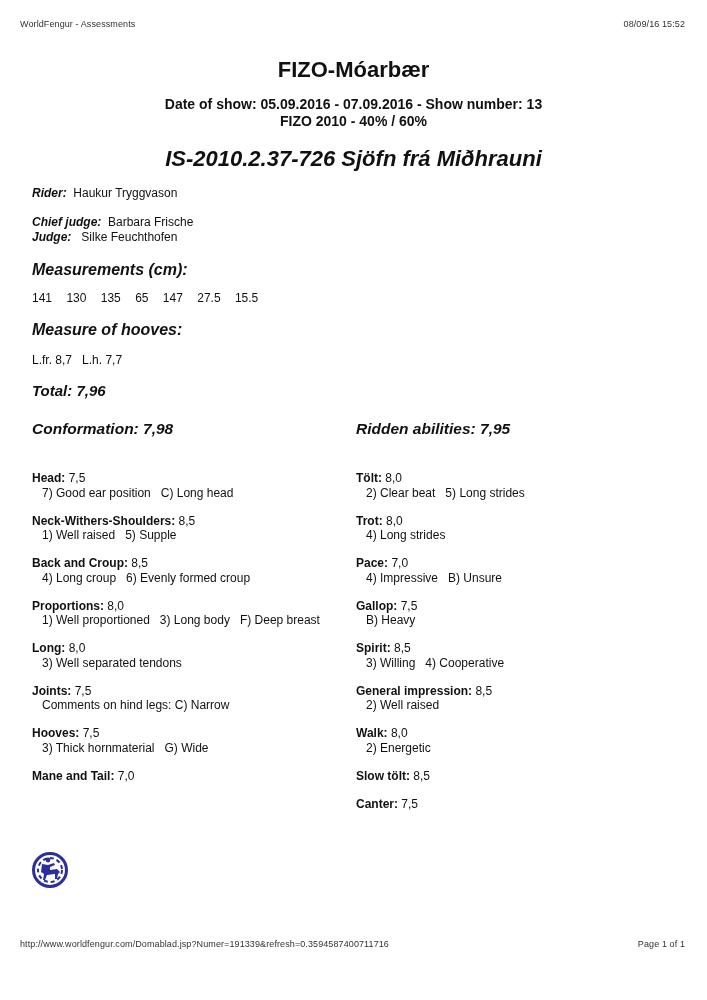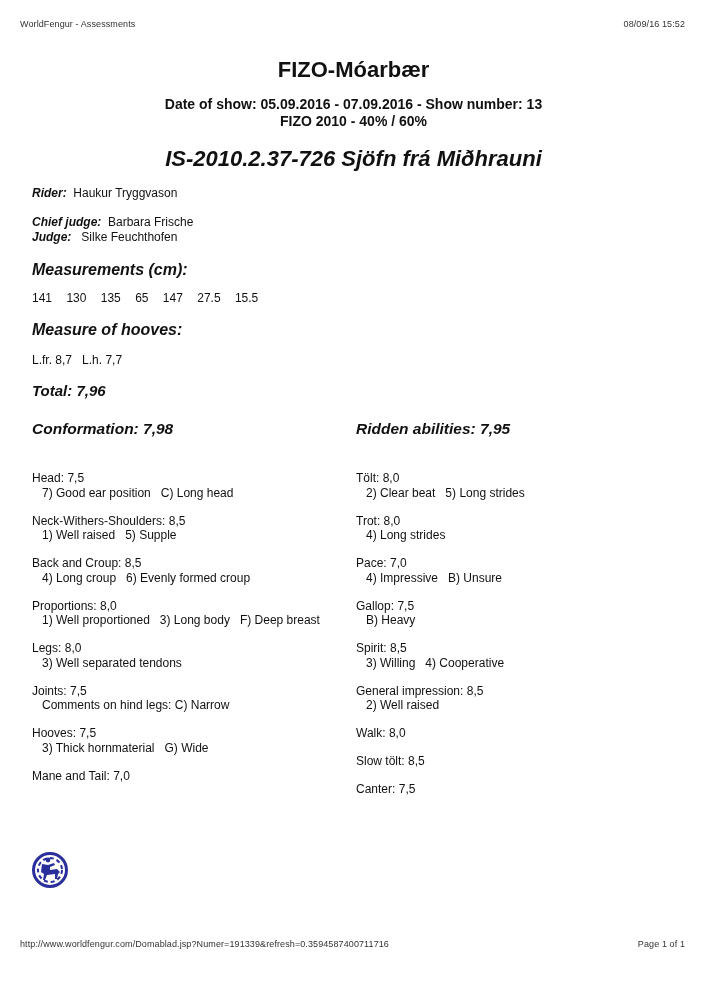--- a/index.html
+++ b/index.html
@@ -31,21 +31,21 @@
     .info { position: absolute; left: 32px; font-size: 12px; line-height: 15px; }
     .info .lbl { font-weight: bold; font-style: italic; }
     .sec-lbl { font-weight: bold; font-style: italic; font-size: 16px; }
     .total { position: absolute; left: 32px; top: 382px; font-size: 15px; font-weight: bold; font-style: italic; }
     .section-title { position: absolute; top: 420px; font-size: 15.5px; font-weight: bold; font-style: italic; }
 
     .col { position: absolute; top: 471px; font-size: 12px; line-height: 14.5px; }
     .col.left { left: 32px; width: 310px; }
     .col.right { left: 356px; width: 320px; }
     .trait { margin-bottom: 13.5px; }
-    .trait .name { font-weight: normal; margin-top: 19px; }
+    .trait .name { font-weight: bold; margin-top: 19px; }
     .trait .comment { padding-left: 10px; white-space: pre; }
 
     .logo { position: absolute; left: 32px; top: 852px; width: 36px; height: 36px; }
     .meas span { margin-right: 11px; }
   </style>
 </head>
 <body>
 
 <div class="hdr">
   <span class="l">WorldFengur - Assessments</span>
@@ -108,21 +108,21 @@
   </div>
   <div class="trait">
     <div><span class="name">Back and Croup:</span> <span>8,5</span></div>
     <div class="comment">4) Long croup   6) Evenly formed croup</div>
   </div>
   <div class="trait">
     <div><span class="name">Proportions:</span> <span>8,0</span></div>
     <div class="comment">1) Well proportioned   3) Long body   F) Deep breast</div>
   </div>
   <div class="trait">
-    <div><span class="name">Legs:</span> <span>8,0</span></div>
+    <div><span class="name">Long:</span> <span>8,0</span></div>
     <div class="comment">3) Well separated tendons</div>
   </div>
   <div class="trait">
     <div><span class="name">Joints:</span> <span>7,5</span></div>
     <div class="comment">Comments on hind legs: C) Narrow</div>
   </div>
   <div class="trait">
     <div><span class="name">Hooves:</span> <span>7,5</span></div>
     <div class="comment">3) Thick hornmaterial   G) Wide</div>
   </div>
@@ -151,20 +151,21 @@
   <div class="trait">
     <div><span class="name">Spirit:</span> <span>8,5</span></div>
     <div class="comment">3) Willing   4) Cooperative</div>
   </div>
   <div class="trait">
     <div><span class="name">General impression:</span> <span>8,5</span></div>
     <div class="comment">2) Well raised</div>
   </div>
   <div class="trait">
     <div><span class="name">Walk:</span> <span>8,0</span></div>
+    <div class="comment">2) Energetic</div>
   </div>
   <div class="trait">
     <div><span class="name">Slow tölt:</span> <span>8,5</span></div>
   </div>
   <div class="trait">
     <div><span class="name">Canter:</span> <span>7,5</span></div>
   </div>
 </div>
 
 <div class="logo">

